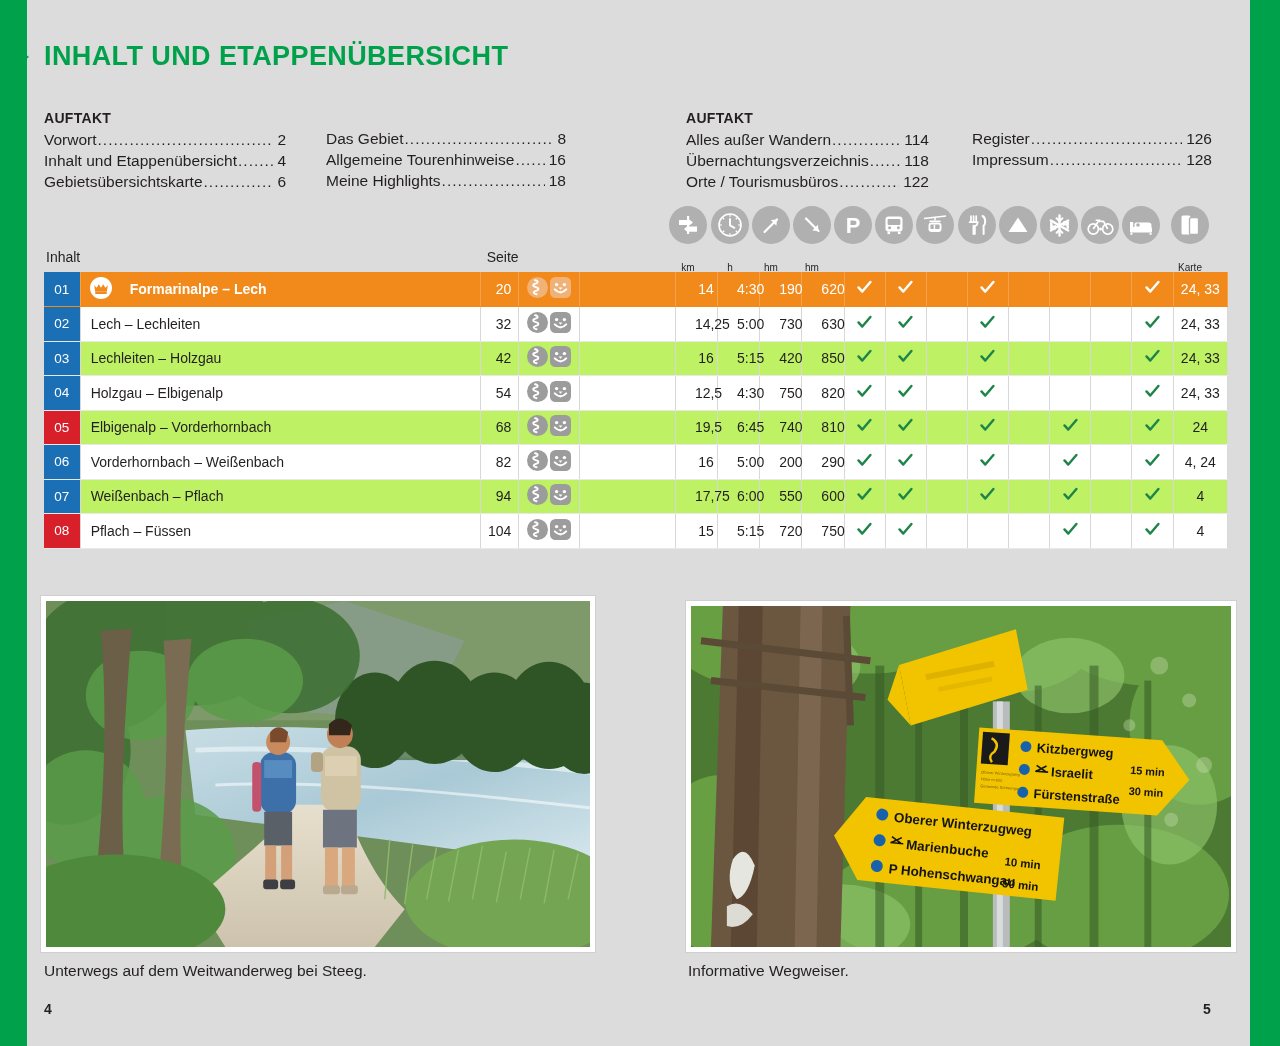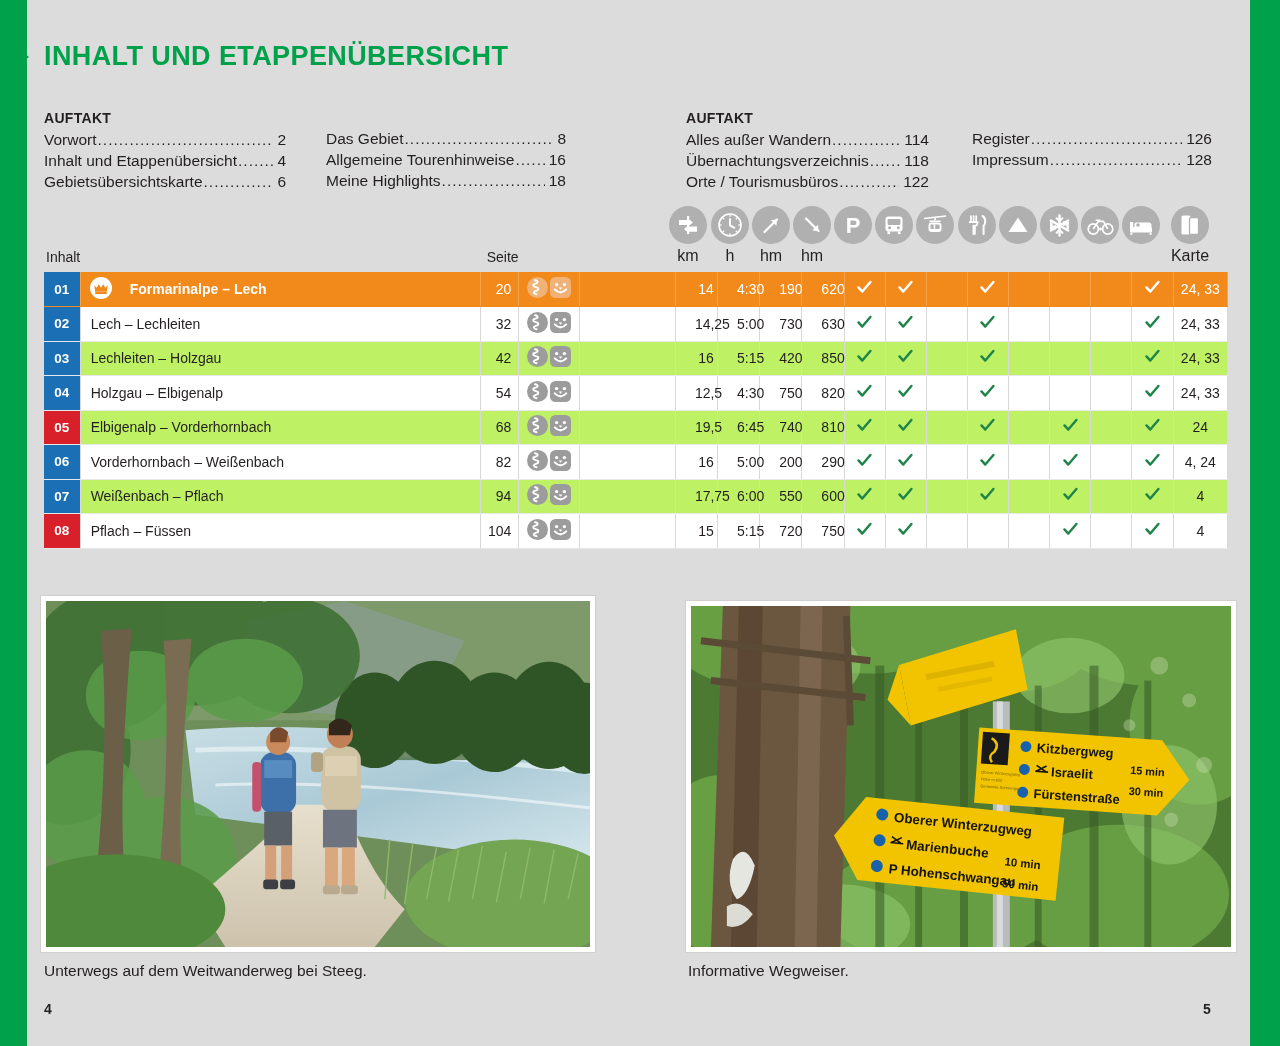--- a/index.html
+++ b/index.html
@@ -44,38 +44,38 @@
 
   
   .icon-row { position:absolute; left:0; top:206px; width:1280px; height:60px; }
   .icon-cell { position:absolute; top:0; width:42px; text-align:center; }
   .ico {
     width:38px; height:38px; border-radius:50%;
     background:#b0b0b0; display:inline-flex;
     align-items:center; justify-content:center;
   }
   .ico svg { display:block; }
-  .icon-cap { font-size:16px; color:#231f20; margin-top:3px; font-weight:500; }
+  .icon-cap { font-size:10px; color:#231f20; margin-top:18px; font-weight:500; }
 
   
   .tbl { position:absolute; left:44px; top:240px; width:1184px; }
   .tbl table { border-collapse:collapse; width:1184px; table-layout:fixed; }
   .tbl td, .tbl th { padding:0; font-size:14px; color:#231f20; font-weight:normal; }
 
   .hdr td { height:32px; vertical-align:bottom; padding-bottom:7px;
             font-size:14px; color:#231f20; background:transparent; border:none; }
 
   tr.row { height:34.5px; }
   tr.row td { border-right:1px solid #d8d8d8; border-bottom:1px solid #e8e8e8; }
   tr.odd  td { background:#ffffff; }
   tr.even td { background:#bef264; }
   tr.hl   td { background:#F18A1B; color:#ffffff; border-right-color:#F5A24A; border-bottom-color:#F18A1B; }
 
   td.numbox { width:36px; text-align:center; color:#fff; font-size:13.5px;
-              font-weight:700; border-right:none; }
+              font-weight:400; border-right:none; }
   td.numbox.blue { background:#1A6FB5 !important; }
   td.numbox.red  { background:#D8202A !important; }
 
   td.name { padding-left:10px; text-align:left; }
   tr.hl td.name { font-weight:600; color:#fff; padding-left:8px; }
   .name-inner { display:flex; align-items:center; gap:17px; }
 
   td.seite { width:38px; text-align:right; padding-right:7px; }
   td.sym   { width:60px; text-align:center; white-space:nowrap; }
   td.blank { width:96px; }

